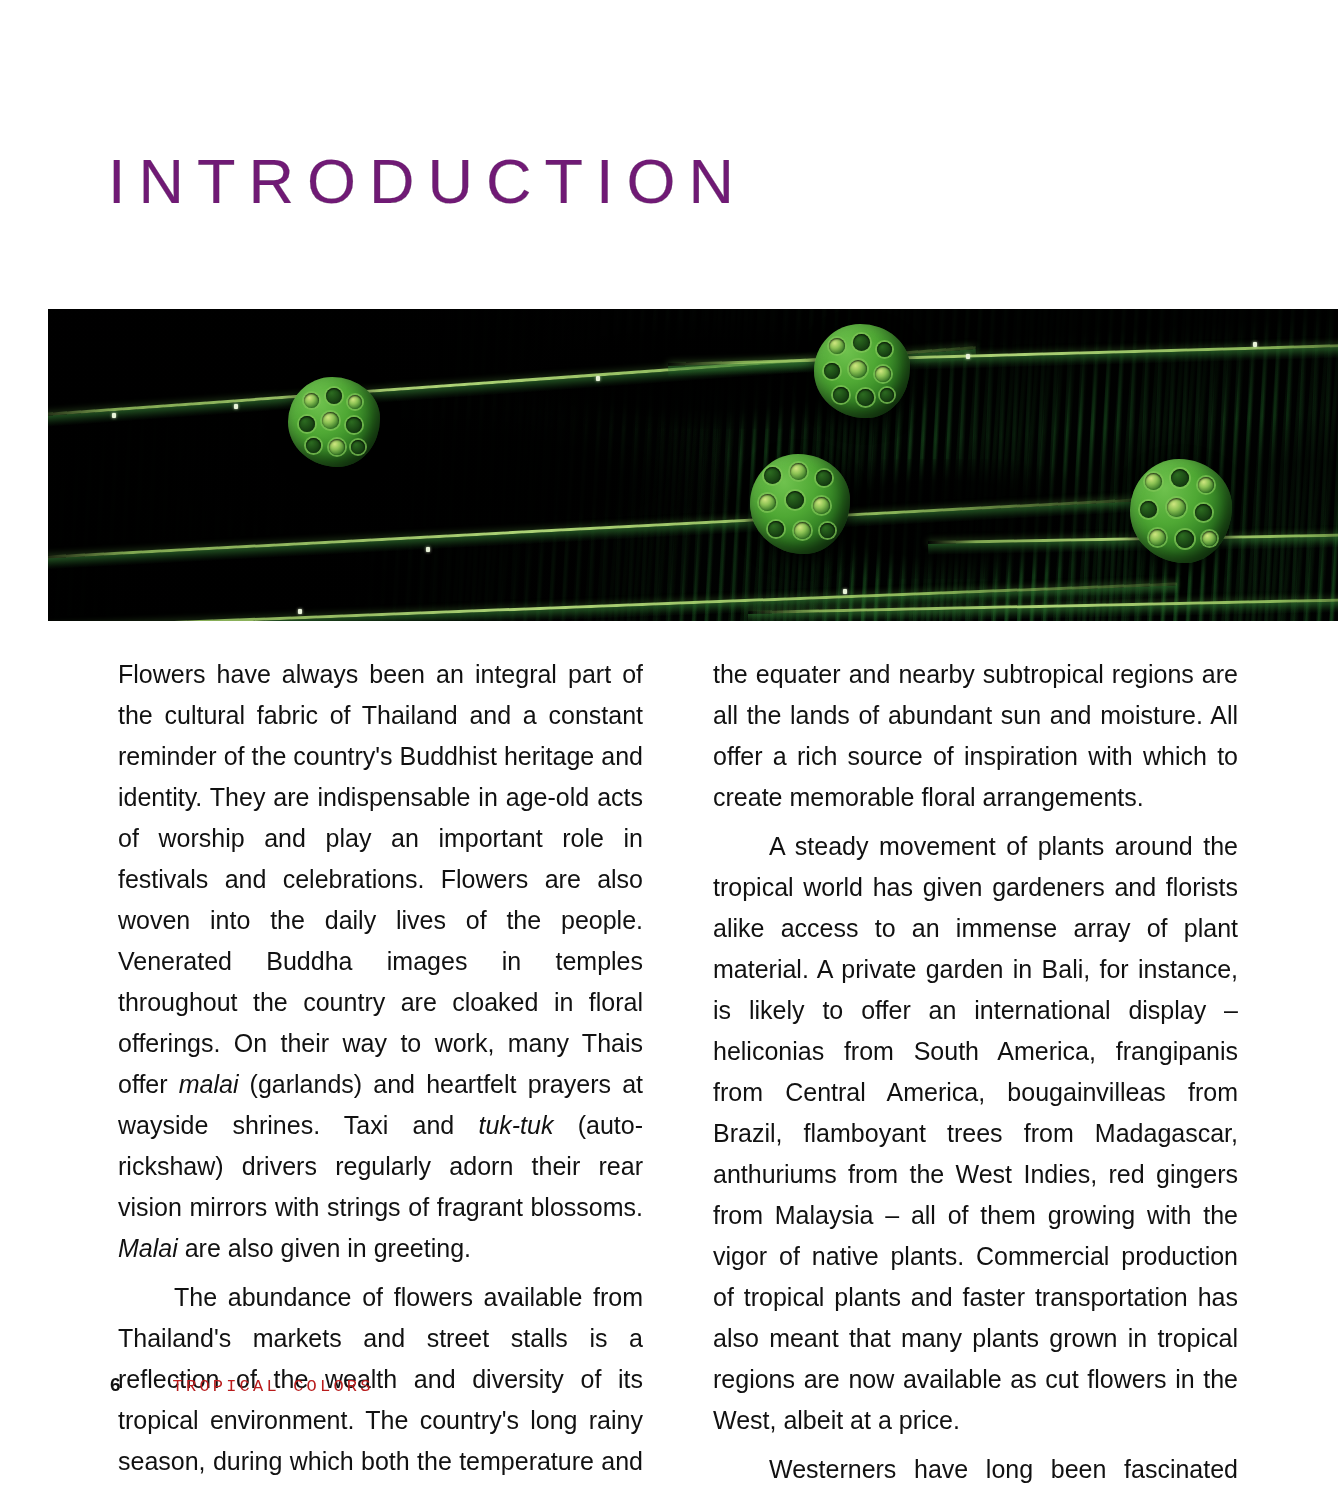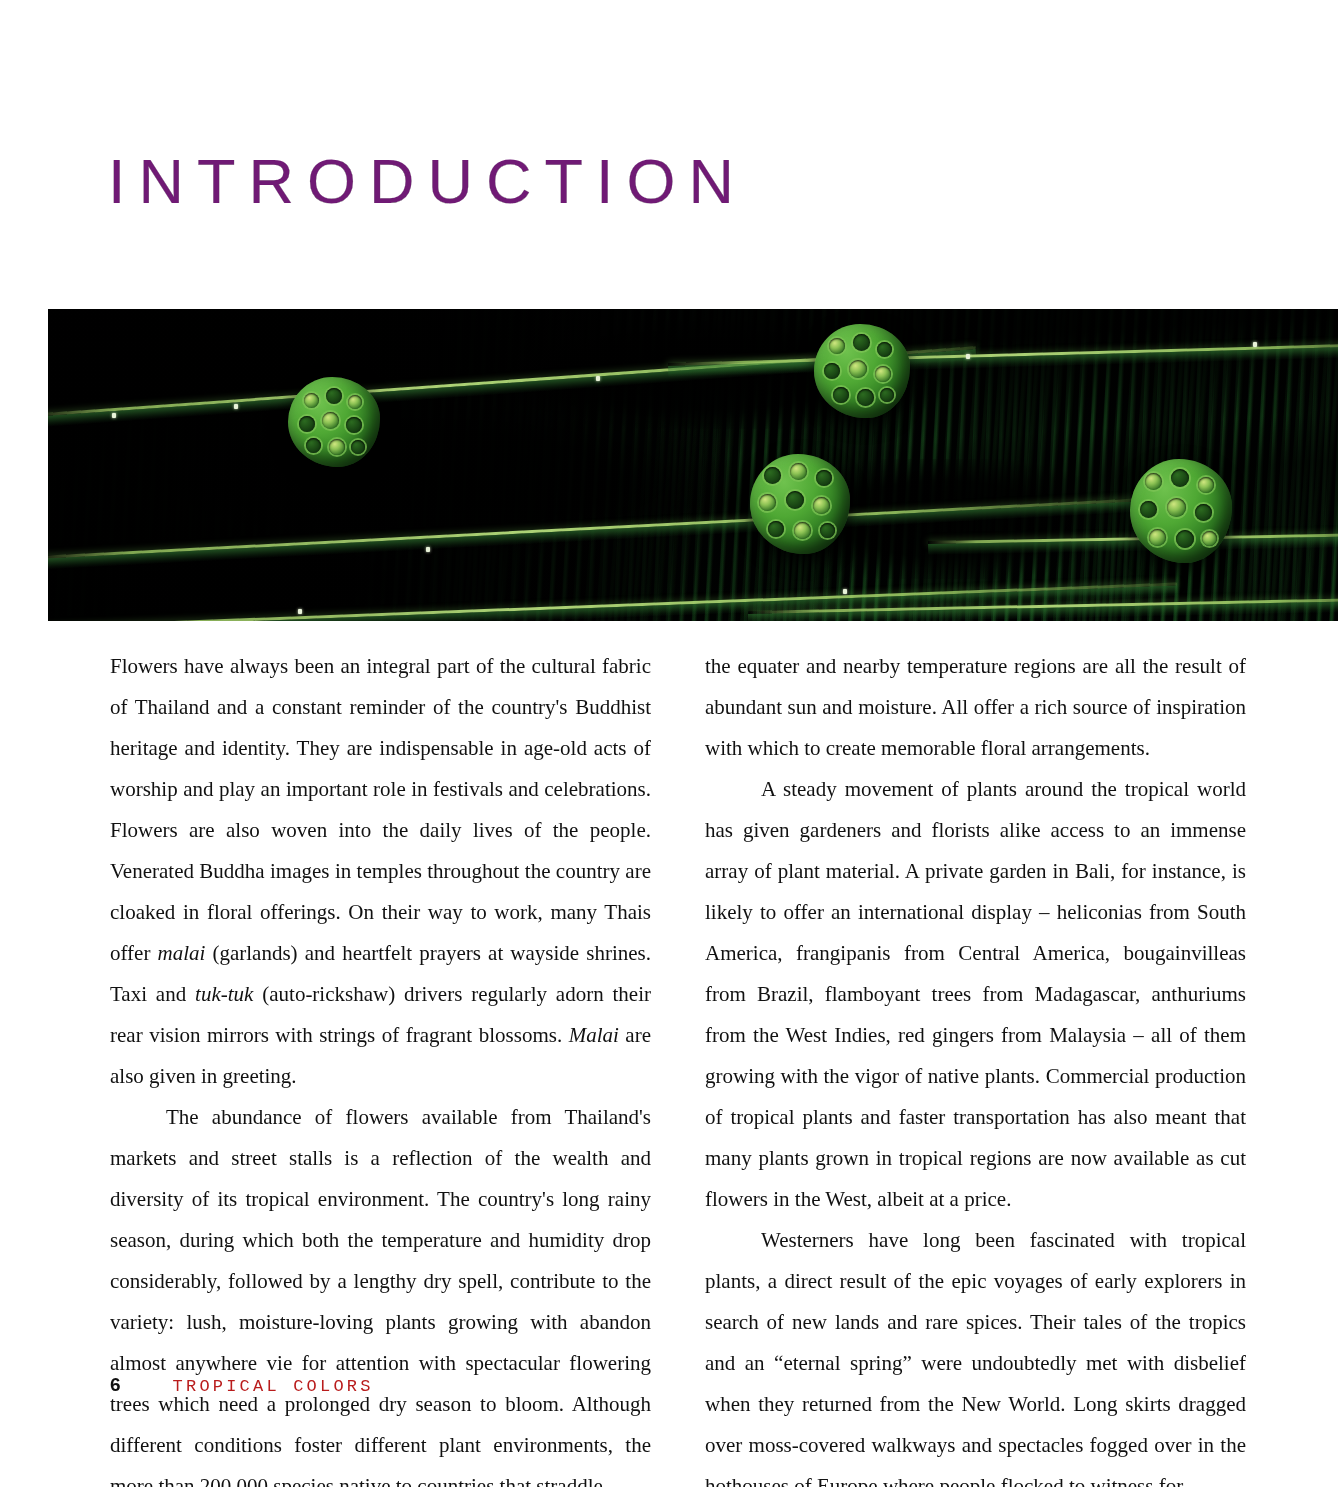--- a/index.html
+++ b/index.html
@@ -188,23 +188,23 @@
   }
   .col {
     position: absolute;
     top: 0;
     width: 541px;
   }
   .col-left  { left: 0px; }
   .col-right { left: 595px; }
 
   .col p {
-    margin: 0;
-    font-family: Liberation Serif, serif;
-    font-size: 21px;
+    margin: 8px;
+    font-family: Liberation Sans, sans-serif;
+    font-size: 25px;
     line-height: 41px;
     text-align: justify;
     text-justify: inter-word;
     color: #111111;
     -webkit-font-smoothing: antialiased;
   }
   .col p.indent { text-indent: 56px; }
   .col p i { font-style: italic; }
 
   
@@ -318,21 +318,21 @@
 
   </div>
 </figure>
 
 <div class="columns">
   <div class="col col-left" id="col-left">
       <p><span>Flowers have always been an integral part of the cultural fabric of Thailand and a constant reminder of the country's Buddhist heritage and identity. They are indispensable in age-old acts of worship and play an important role in festivals and celebrations. Flowers are also woven into the daily lives of the people. Venerated Buddha images in temples throughout the country are cloaked in floral offerings. On their way to work, many Thais offer </span><i>malai</i><span> (garlands) and heartfelt prayers at wayside shrines. Taxi and </span><i>tuk-tuk</i><span> (auto-rickshaw) drivers regularly adorn their rear vision mirrors with strings of fragrant blossoms. </span><i>Malai</i><span> are also given in greeting.</span></p>
       <p class="indent"><span>The abundance of flowers available from Thailand's markets and street stalls is a reflection of the wealth and diversity of its tropical environment. The country's long rainy season, during which both the temperature and humidity drop considerably, followed by a lengthy dry spell, contribute to the variety: lush, moisture-loving plants growing with abandon almost anywhere vie for attention with spectacular flowering trees which need a prolonged dry season to bloom. Although different conditions foster different plant environments, the more than 200,000 species native to countries that straddle</span></p>
     </div>
   <div class="col col-right" id="col-right">
-      <p><span>the equater and nearby temperature regions are all the result of abundant sun and moisture. All offer a rich source of inspiration with which to create memorable floral arrangements.</span></p>
+      <p><span>the equater and nearby subtropical regions are all the lands of abundant sun and moisture. All offer a rich source of inspiration with which to create memorable floral arrangements.</span></p>
       <p class="indent"><span>A steady movement of plants around the tropical world has given gardeners and florists alike access to an immense array of plant material. A private garden in Bali, for instance, is likely to offer an international display – heliconias from South America, frangipanis from Central America, bougainvilleas from Brazil, flamboyant trees from Madagascar, anthuriums from the West Indies, red gingers from Malaysia – all of them growing with the vigor of native plants. Commercial production of tropical plants and faster transportation has also meant that many plants grown in tropical regions are now available as cut flowers in the West, albeit at a price.</span></p>
       <p class="indent"><span>Westerners have long been fascinated with tropical plants, a direct result of the epic voyages of early explorers in search of new lands and rare spices. Their tales of the tropics and an “eternal spring” were undoubtedly met with disbelief when they returned from the New World. Long skirts dragged over moss-covered walkways and spectacles fogged over in the hothouses of Europe where people flocked to witness for</span></p>
     </div>
 </div>
 
 <div class="footer">
   <span class="folio">6</span>
   <span class="running-head">TROPICAL COLORS</span>
 </div>
 

